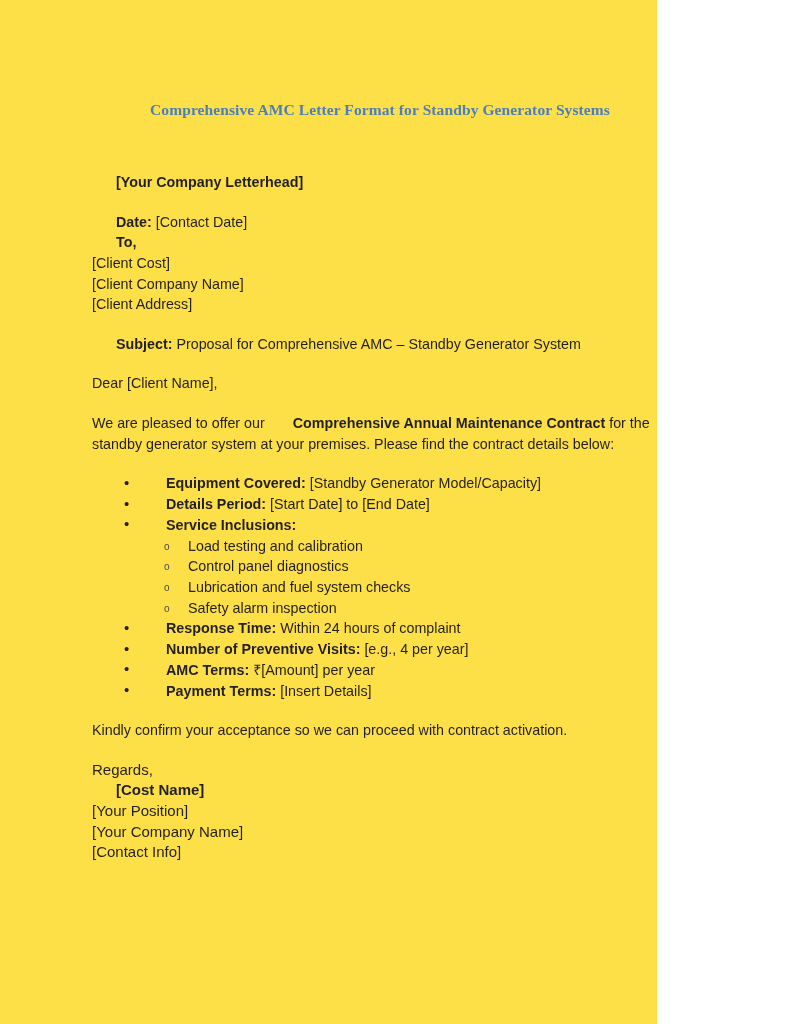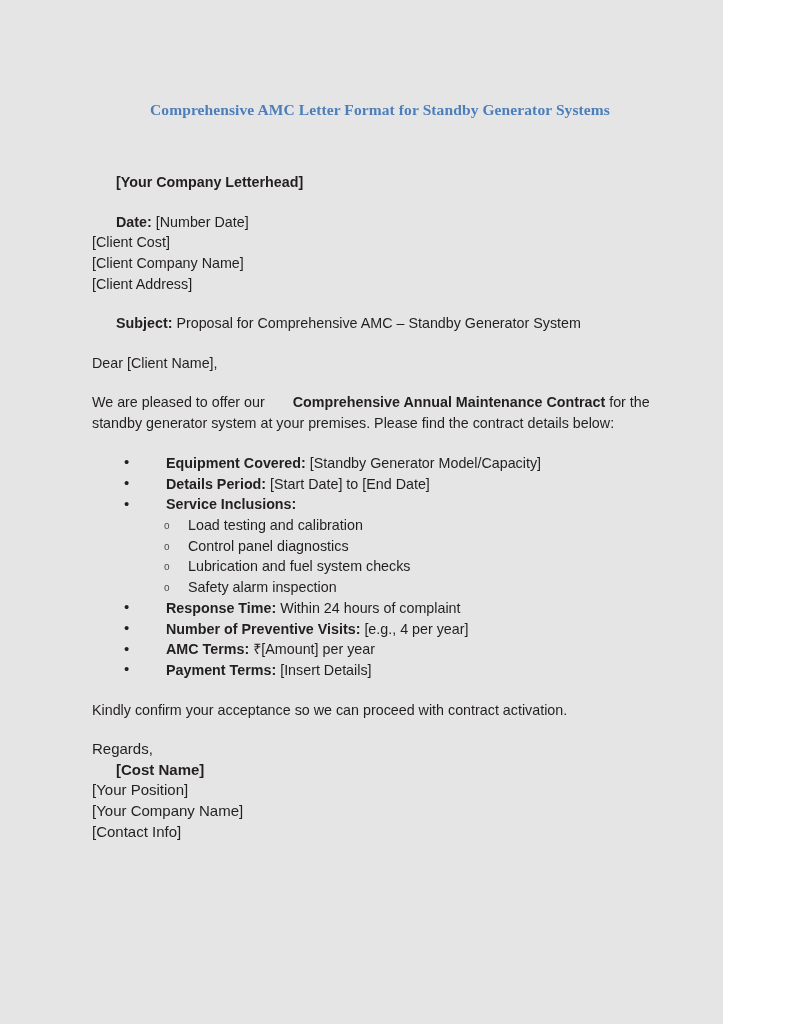--- a/index.html
+++ b/index.html
@@ -2,23 +2,23 @@
 <html><head>
 <meta charset="utf-8">
 <style>
   html, body {
     margin: 0;
     padding: 0;
     background: #ffffff;
   }
   .page {
     position: relative;
-    width: 723px;
+    width: 657px;
     height: 1024px;
-    background: #e5e5e5;
+    background: #fde047;
     overflow: hidden;
     font-family: "Liberation Sans", sans-serif;
     color: #231f20;
   }
   .content {
     position: absolute;
     left: 92px;
     top: 100px;
     width: 570px;
   }
@@ -96,22 +96,23 @@
 <div class="page">
   <div class="content">
 
     <div class="doc-title">Comprehensive AMC Letter Format for Standby Generator Systems</div>
 
     <div class="blk bold">[Your Company Letterhead]</div>
 
     <div class="gap-lg"></div>
 
     <div class="blk">
-      <b>Date:</b><span> <span>[Number Date]</span></span>
+      <b>Date:</b><span> <span>[Contact Date]</span></span>
     </div>
+    <div class="blk bold">To,</div>
     <div class="blk">[Client Cost]</div>
     <div class="blk">[Client Company Name]</div>
     <div class="blk">[Client Address]</div>
 
     <div class="gap-md"></div>
 
     <div class="blk">
       <b>Subject:</b> <span>Proposal for Comprehensive AMC – Standby Generator System</span>
     </div>
 

